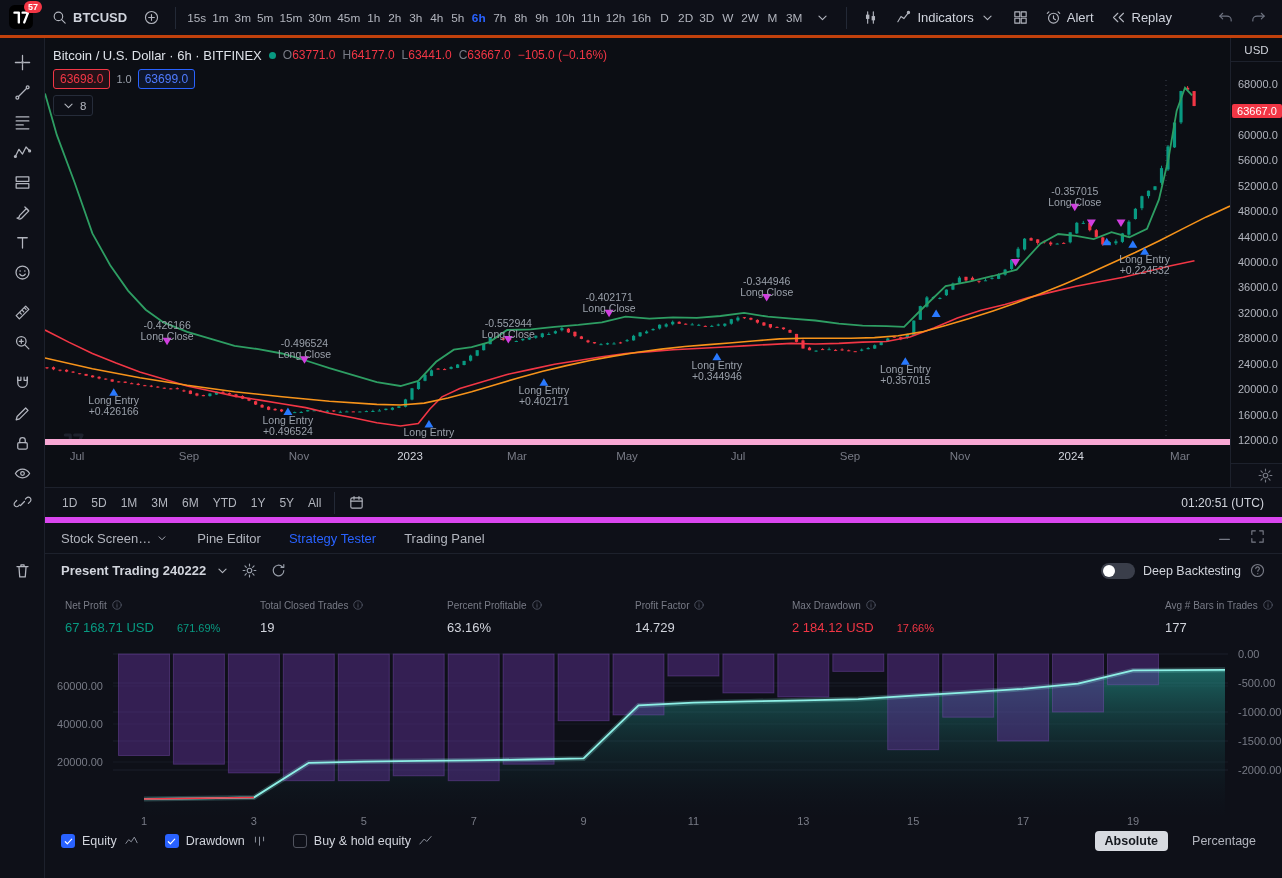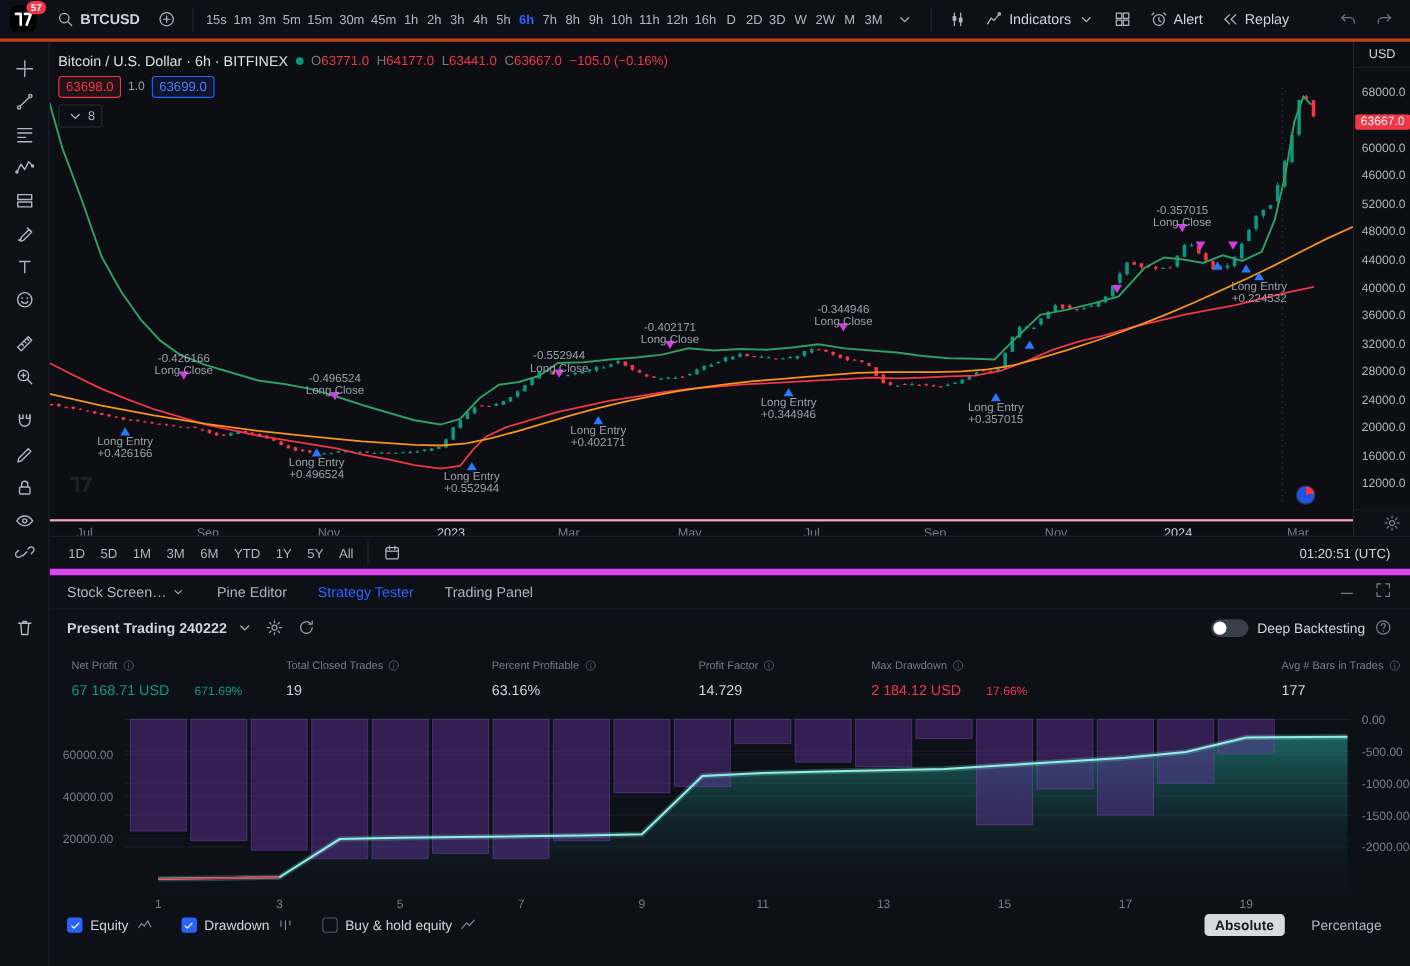--- a/index.html
+++ b/index.html
@@ -57,22 +57,22 @@
   .usd-chip{height:24px;display:flex;align-items:center;justify-content:center;font-size:11.5px;
     color:#d1d4dc;border-bottom:1px solid #1d212c;cursor:pointer}
   .plabel{position:absolute;left:0;width:52px;text-align:left;padding-left:7px;font-size:11px;color:#b2b5be}
   .last-badge{position:absolute;left:1px;width:50px;text-align:center;background:#f23645;color:#fff;
     font-size:11px;border-radius:2px;padding:1px 0;z-index:3}
   .axis-corner{position:absolute;left:1230px;top:463px;width:52px;height:24px;background:#0e1018;
     border-left:1px solid #1d212c;border-top:1px solid #1d212c;display:flex;align-items:center;
     justify-content:flex-end;padding-right:8px;color:#787b86;z-index:10}
 
   
-  .time-axis{position:absolute;left:45px;top:472px;width:1185px;height:24px;background:#0c0e14;
-    border-top:2px solid #f9a8d4;z-index:9;cursor:ew-resize}
+  .time-axis{position:absolute;left:45px;top:439px;width:1185px;height:24px;background:#0c0e14;
+    border-top:6px solid #f9a8d4;z-index:9;cursor:ew-resize}
   .tlabel{position:absolute;top:5px;font-size:11.5px;color:#787b86;transform:translateX(-50%)}
   .tlabel.major{color:#d1d4dc}
 
   
   .range-row{position:absolute;left:45px;top:487px;width:1237px;height:30px;background:#0e1018;
     border-top:1px solid #1d212c;display:flex;align-items:center;padding:0 10px;z-index:9}
   .rbtn{padding:3px 7px;font-size:12px;color:#b2b5be;border-radius:4px}
   .clock{font-size:12px;color:#d1d4dc;padding-right:8px;cursor:pointer}
 
   
@@ -813,21 +813,21 @@
     </div>
     <div class="exchange-logo"></div>
   </div>
 
   <aside class="price-axis" id="price-axis">
     <div class="usd-chip">USD</div>
     <div class="last-badge" id="last-badge" style="top: 65.5px;">63667.0</div>
   <div class="plabel" style="top:40.0px">68000.0</div>
       <div class="plabel" style="top:65.4px">64000.0</div>
       <div class="plabel" style="top:90.9px">60000.0</div>
-      <div class="plabel" style="top:116.3px">46000.0</div>
+      <div class="plabel" style="top:116.3px">56000.0</div>
       <div class="plabel" style="top:141.7px">52000.0</div>
       <div class="plabel" style="top:167.1px">48000.0</div>
       <div class="plabel" style="top:192.6px">44000.0</div>
       <div class="plabel" style="top:218.0px">40000.0</div>
       <div class="plabel" style="top:243.4px">36000.0</div>
       <div class="plabel" style="top:268.9px">32000.0</div>
       <div class="plabel" style="top:294.3px">28000.0</div>
       <div class="plabel" style="top:319.7px">24000.0</div>
       <div class="plabel" style="top:345.1px">20000.0</div>
       <div class="plabel" style="top:370.6px">16000.0</div>

